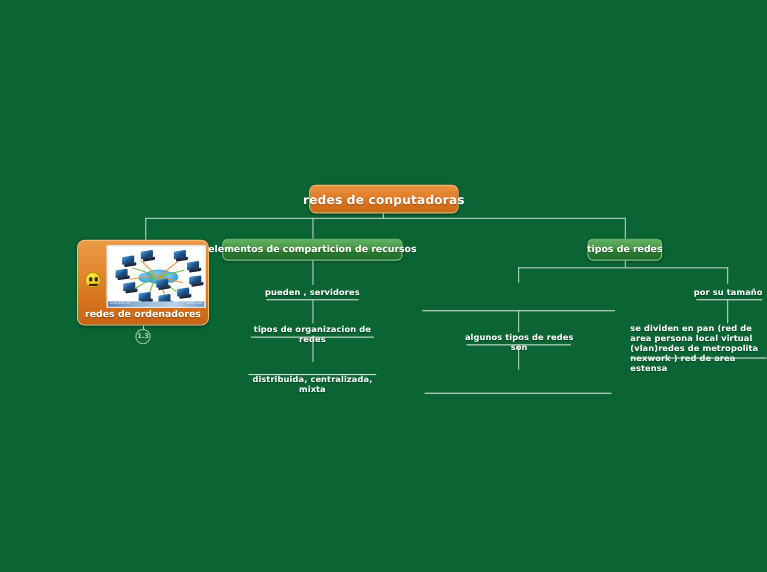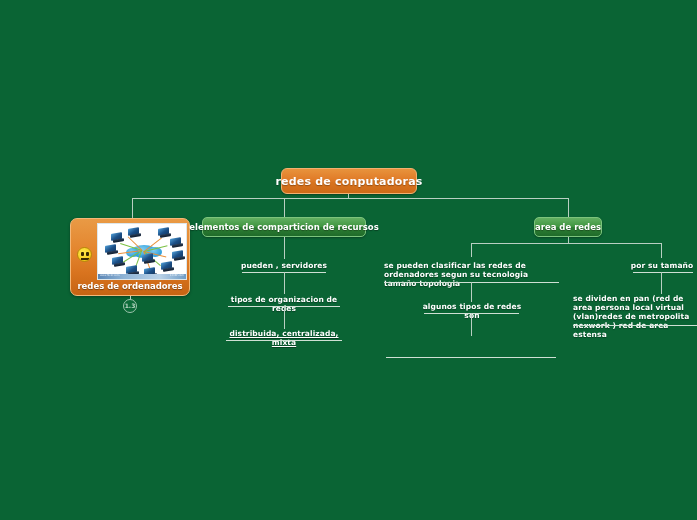--- a/index.html
+++ b/index.html
@@ -227,37 +227,34 @@
   </div>
   <div class="underline" style="left:242px;top:272px;width:84px;"></div>
 
   <div class="line vline" style="left:284px;top:272px;height:22px;"></div>
   <div class="leaf ctr" style="left:219px;top:295px;width:130px;">
     <span>tipos de organizacion de redes</span>
   </div>
   <div class="underline" style="left:228px;top:306px;width:112px;"></div>
 
   <div class="line vline" style="left:284px;top:306px;height:23px;"></div>
-  <div class="leaf ctr" style="left:216px;top:329px;width:136px;text-decoration:underline;">
+  <div class="leaf ctr" style="left:216px;top:340px;width:136px;">
     <span>distribuida, centralizada, mixta</span>
   </div>
   <div class="underline" style="left:226px;top:340px;width:116px;"></div>
 
   <div class="green-node" style="left:534px;top:217px;width:68px;">
-    <span class="green-label">area de redes</span>
+    <span class="green-label">tipos de redes</span>
   </div>
 
   <div class="line vline" style="left:568px;top:237px;height:6px;"></div>
   <div class="line hline" style="left:471px;top:243px;width:191px;"></div>
   <div class="line vline" style="left:471px;top:243px;height:14px;"></div>
   <div class="line vline" style="left:661px;top:243px;height:15px;"></div>
 
-  <div class="leaf" style="left:384px;top:261px;width:176px;">
-    <span>se pueden clasificar las redes de ordenadores segun su tecnologia tamaño topologia</span>
-  </div>
   <div class="underline" style="left:384px;top:282px;width:175px;"></div>
 
   <div class="line vline" style="left:471px;top:282px;height:20px;"></div>
   <div class="leaf ctr" style="left:416px;top:302px;width:112px;">
     <span>algunos tipos de redes son</span>
   </div>
   <div class="underline" style="left:424px;top:313px;width:95px;"></div>
 
   <div class="line vline" style="left:471px;top:313px;height:23px;"></div>
   <div class="underline" style="left:386px;top:357px;width:170px;"></div>

